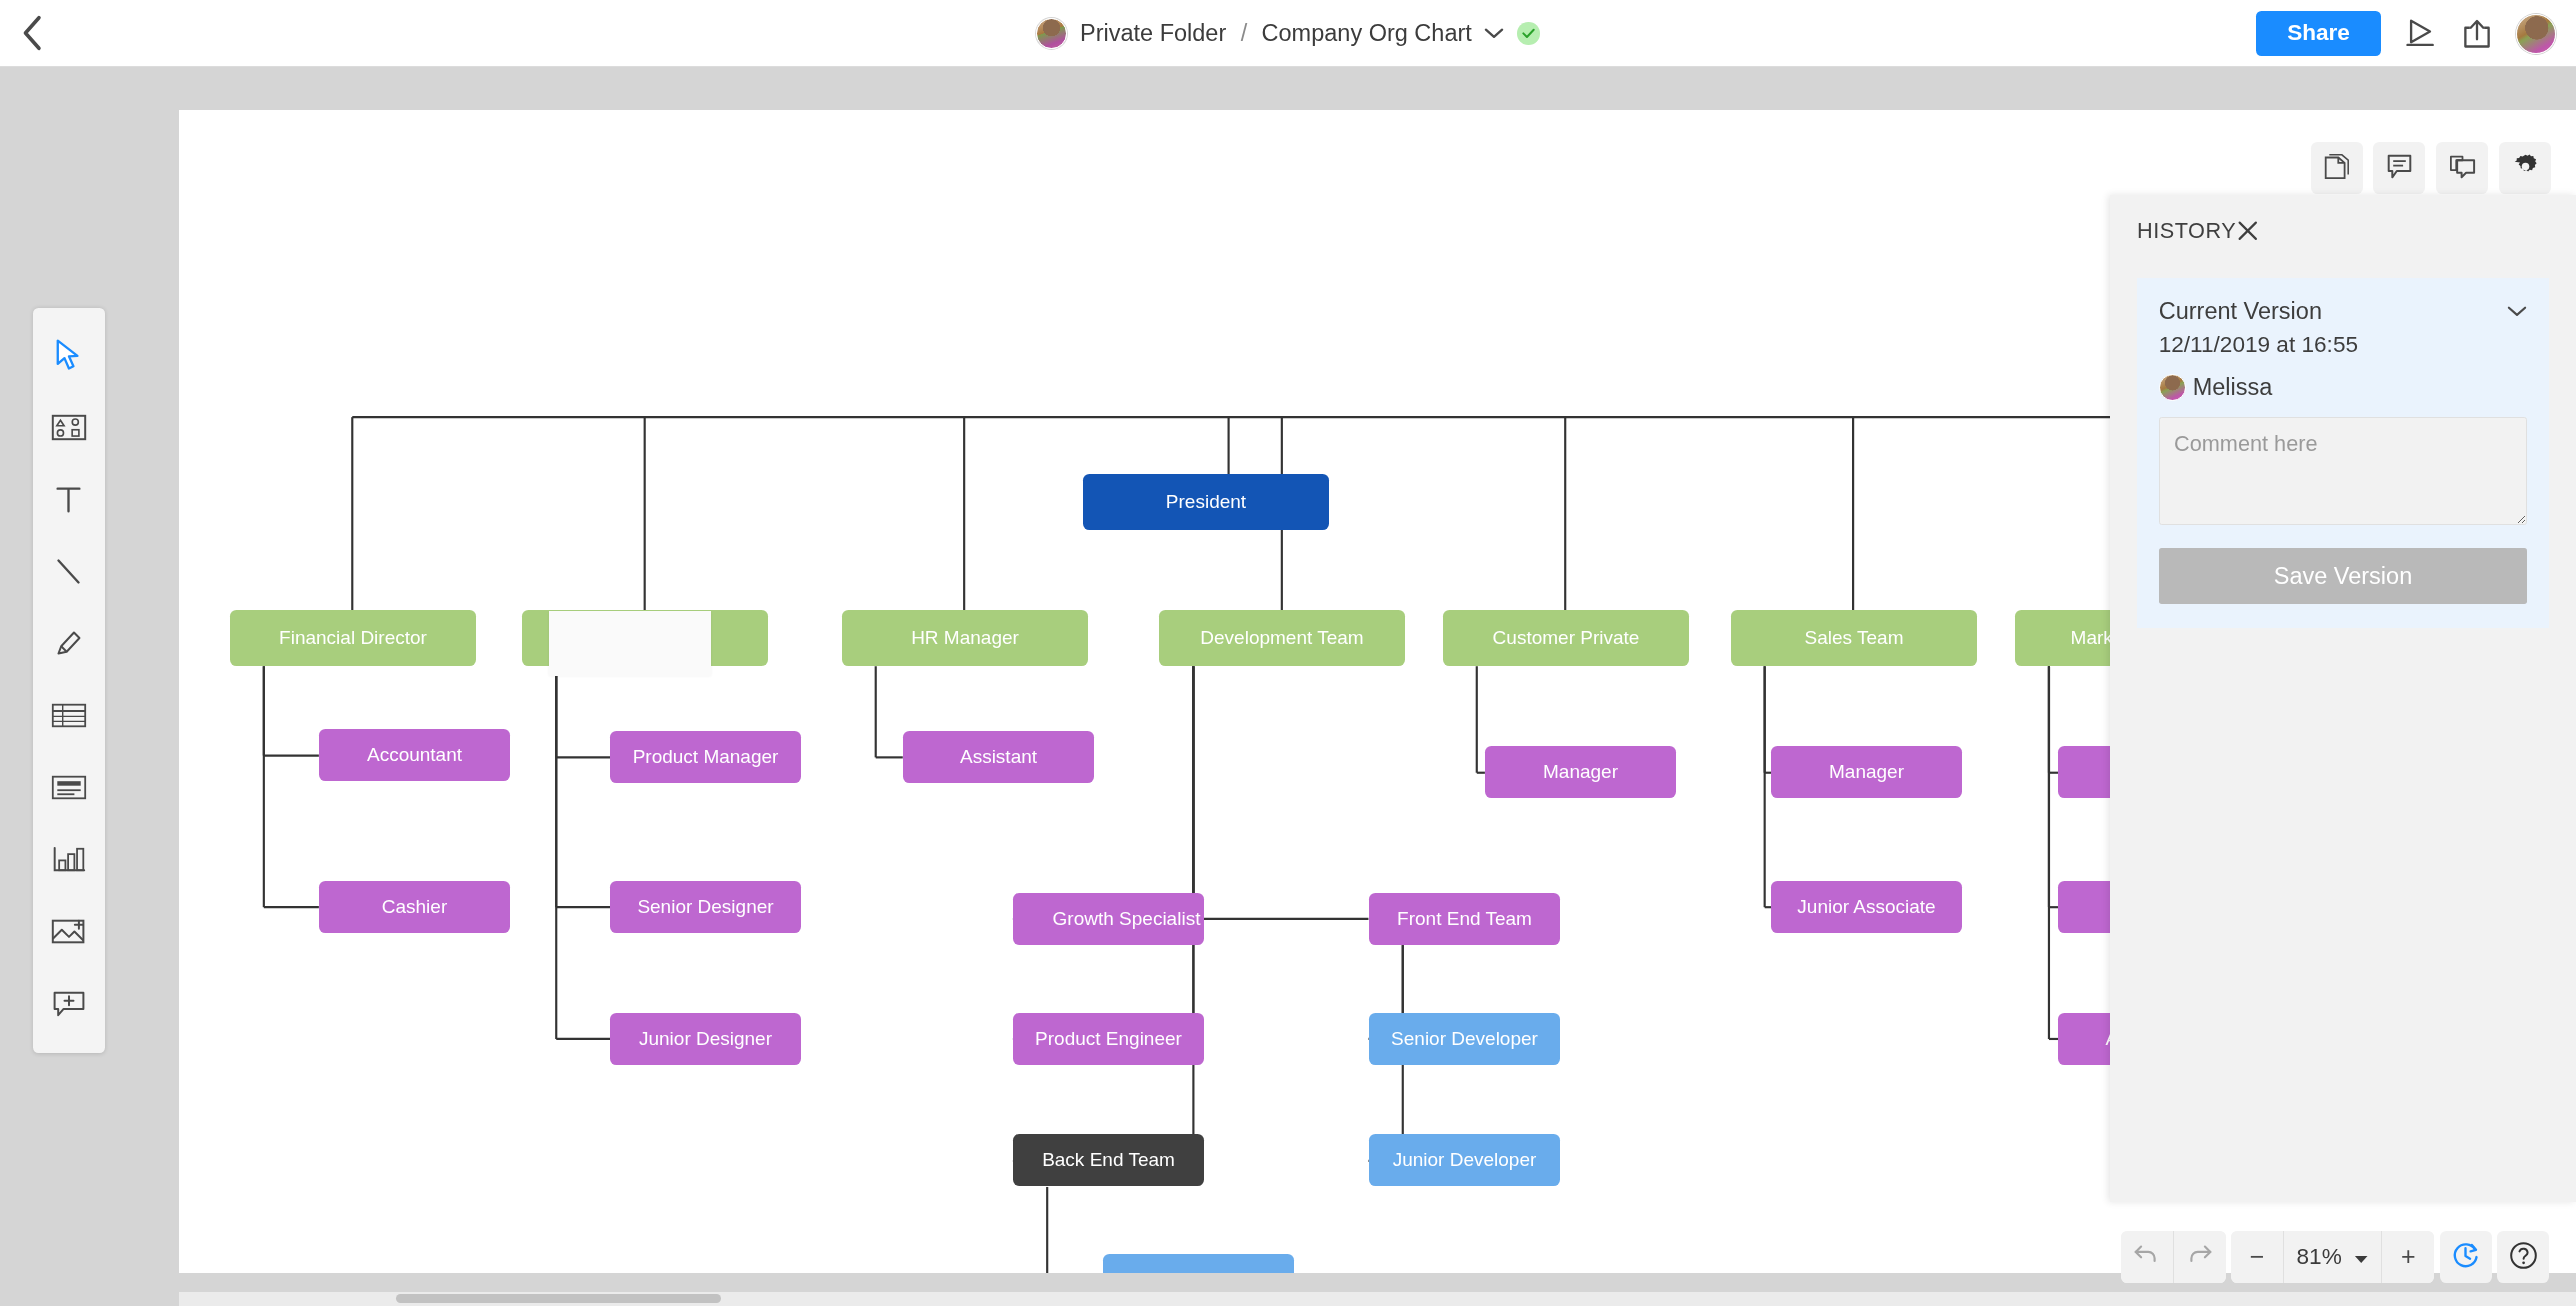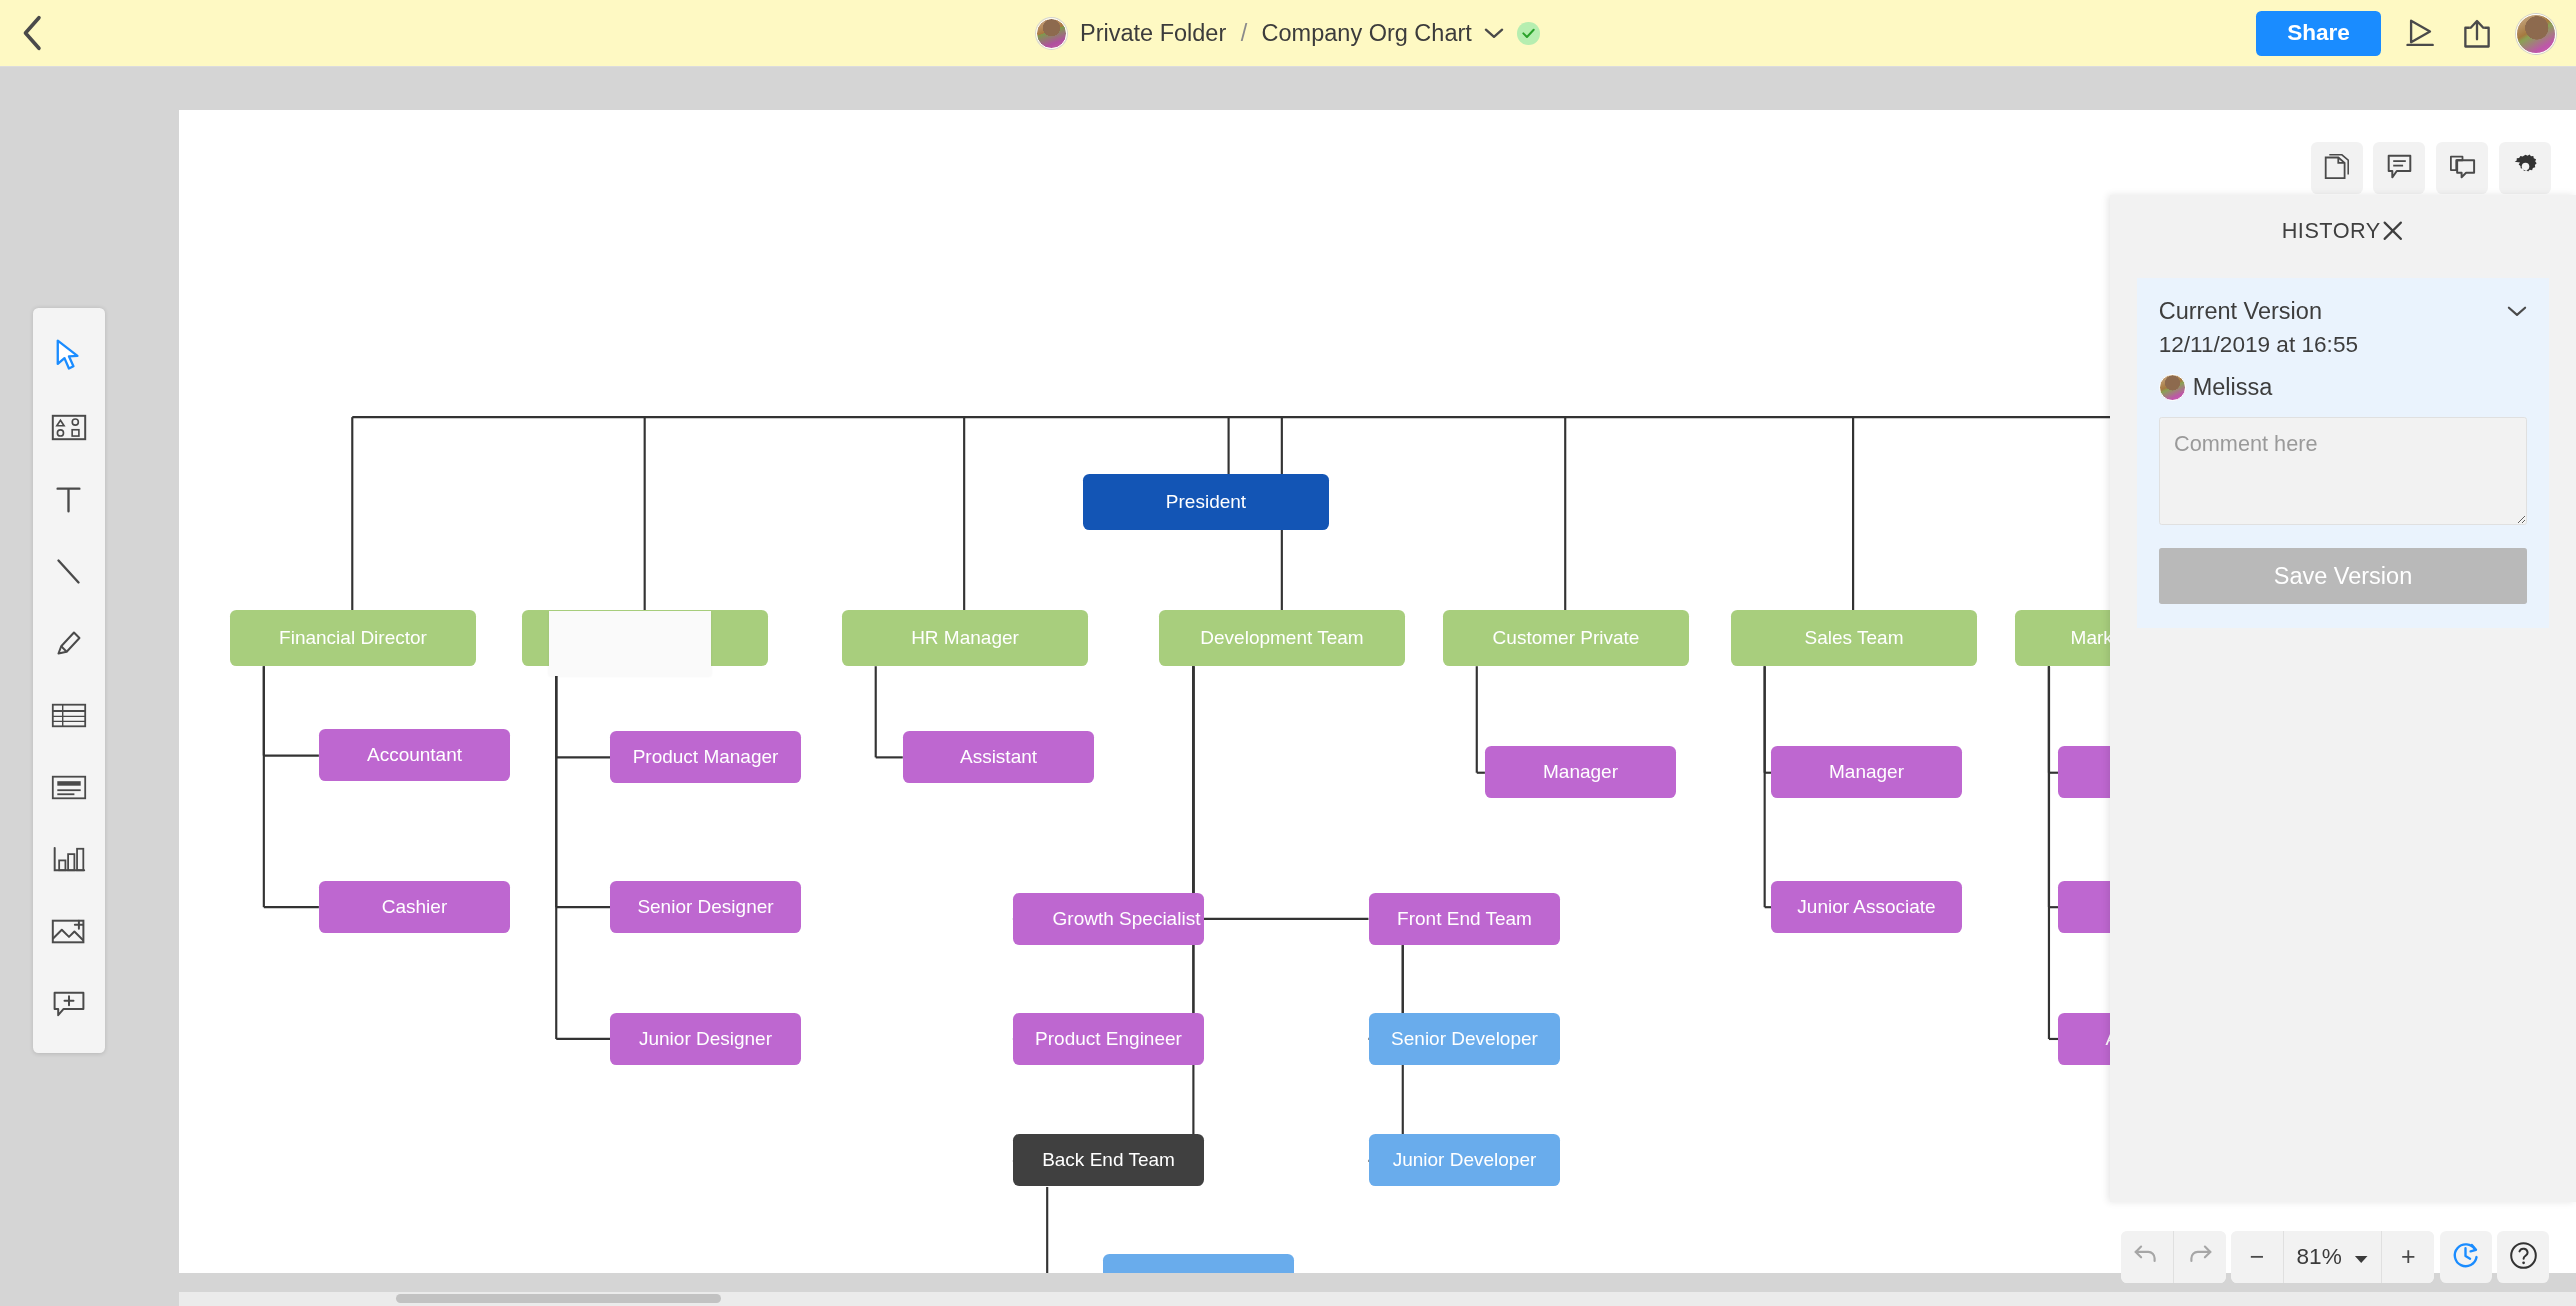--- a/index.html
+++ b/index.html
@@ -7,21 +7,21 @@
     width: 2576px; height: 1307px;
     font-family: "Liberation Sans", sans-serif;
     background: #d5d5d5;
     overflow: hidden;
   }
 
   
   #topbar {
     position: absolute; top: 0; left: 0;
     width: 2576px; height: 67px;
-    background: #fef9c3;
+    background: #ffffff;
     border-bottom: 0.9px solid #dcdcdc;
     display: flex; align-items: center;
   }
   #back-btn {
     width: 63px; height: 67px;
     display: flex; align-items: center; justify-content: center;
     cursor: pointer;
   }
   #back-btn svg { display:block; }
 
@@ -128,21 +128,21 @@
 
   
   #history-panel {
     position: absolute; right: 0; top: 195px;
     width: 466px; height: 1007px;
     background: #f2f2f2;
     box-shadow: -1.8px 0 7.2px rgba(0,0,0,.10);
   }
   #history-head {
     height: 72px; padding: 0 27px;
-    display: flex; align-items: center; justify-content: center;
+    display: flex; align-items: center; justify-content: flex-start;
   }
   #history-title { font-size: 21.7px; color: #3f3f3f; letter-spacing: 0.5px; }
   #history-close { cursor: pointer; display: flex; }
 
   #version-card {
     margin: 10.8px 27px 0 27px;
     background: #eaf3fd;
     padding: 20px 21.7px 23.5px 21.7px;
   }
   .ver-row { display: flex; align-items: center; justify-content: space-between; }

